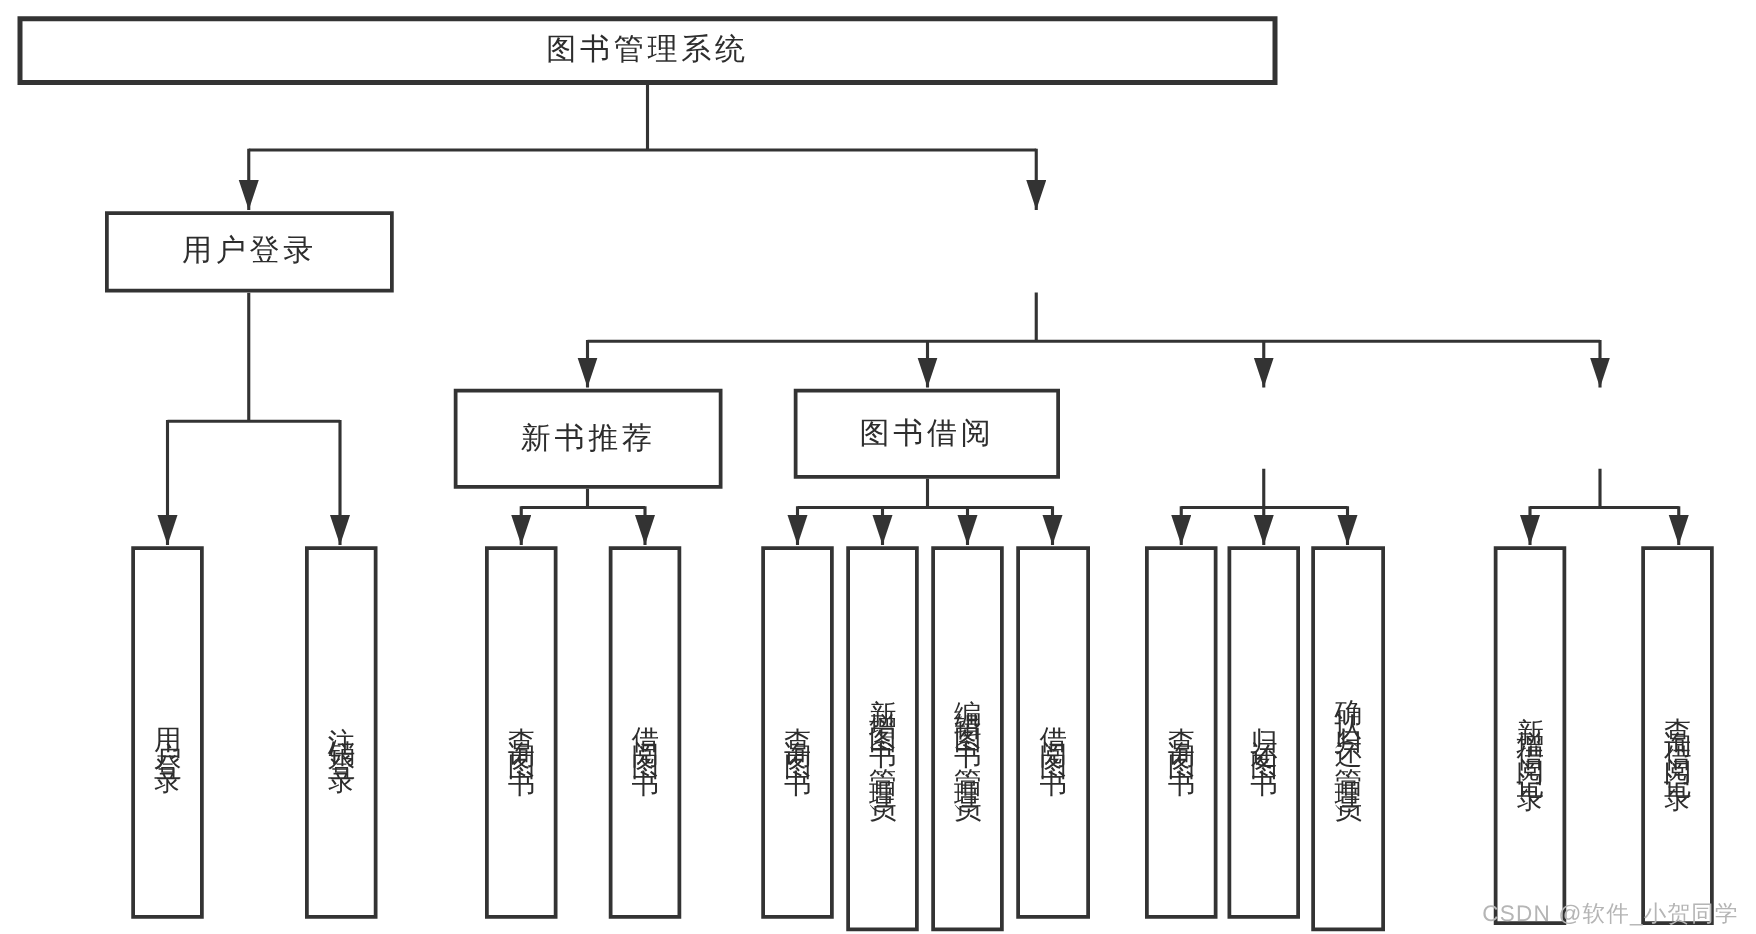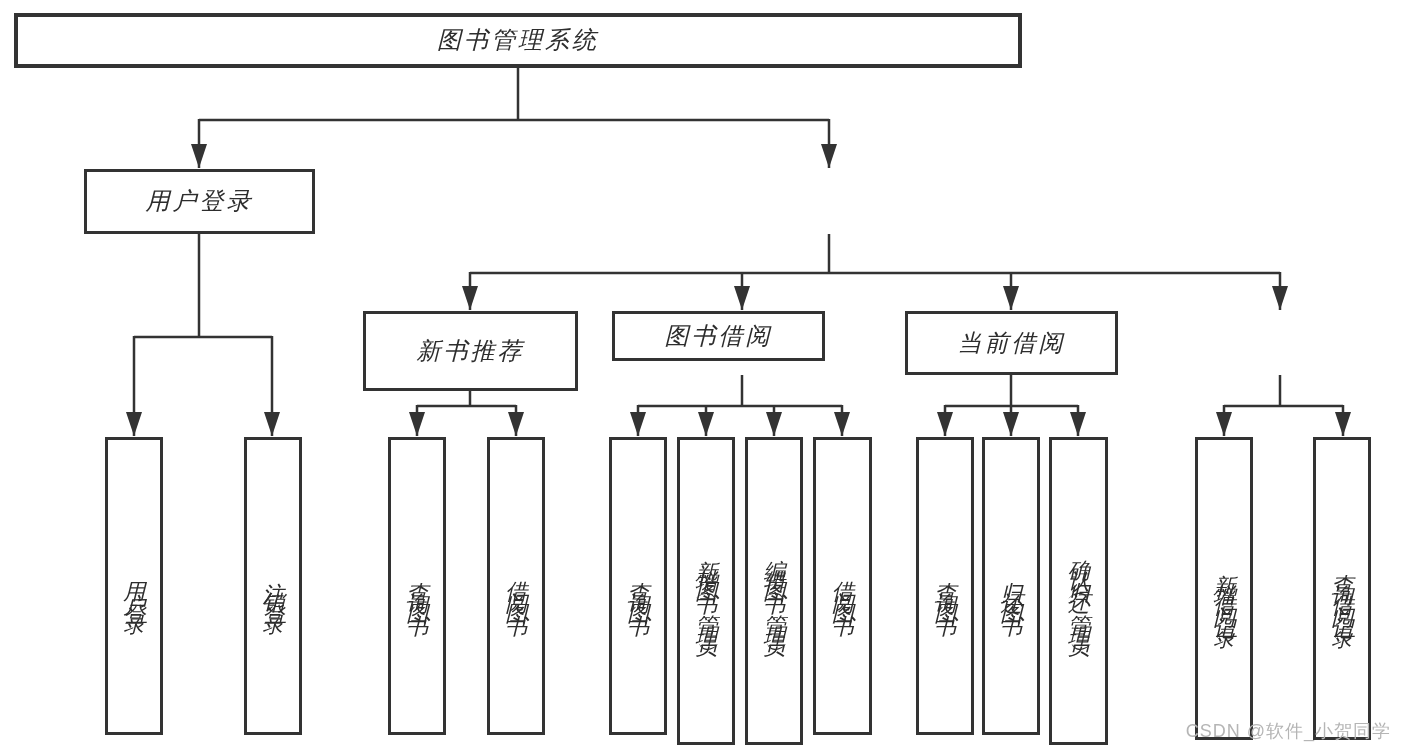--- a/index.html
+++ b/index.html
@@ -14,21 +14,21 @@
   .edges .ah{fill:var(--line,#333);stroke:none;}
   .node{
     position:absolute;box-sizing:border-box;
     border:3px solid var(--box-border,#333);
     background:var(--box-bg,#fff);
     display:flex;align-items:center;justify-content:center;
   }
   .node.root{border-width:4px;}
   .node .lbl{
     font-size:24px;letter-spacing:3px;line-height:1.2;
-    white-space:nowrap;color:var(--text,#2d2d2d);font-style:italic;
+    white-space:nowrap;color:var(--text,#2d2d2d);
   }
   .node.v .lbl{
     writing-mode:vertical-rl;text-orientation:mixed;
     font-size:22px;letter-spacing:11px;white-space:nowrap;
   }
   .watermark{
     position:absolute;right:14px;bottom:4px;
     font-size:18px;letter-spacing:1px;
     color:var(--watermark,#b5b5b5);
     pointer-events:none;
@@ -105,25 +105,22 @@
     <span class="lbl">图书管理系统</span>
   </div>
 
   <div class="node" style="left:84px;top:169px;width:231px;height:65px">
     <span class="lbl">用户登录</span>
   </div>
 
   <div class="node" style="left:363px;top:311px;width:215px;height:80px">
     <span class="lbl">新书推荐</span>
   </div>
-  <div class="node" style="left:612px;top:311px;width:213px;height:50px">
+  <div class="node" style="left:635px;top:311px;width:213px;height:72px">
     <span class="lbl">图书借阅</span>
-  </div>
-  <div class="node" style="left:905px;top:311px;width:213px;height:64px">
-    <span class="lbl">当前借阅</span>
   </div>
 
   <div class="node v" style="left:105px;top:437px;width:58px;height:298px">
     <span class="lbl">用户登录</span>
   </div>
   <div class="node v" style="left:244px;top:437px;width:58px;height:298px">
     <span class="lbl">注销登录</span>
   </div>
 
   <div class="node v" style="left:388px;top:437px;width:58px;height:298px">

